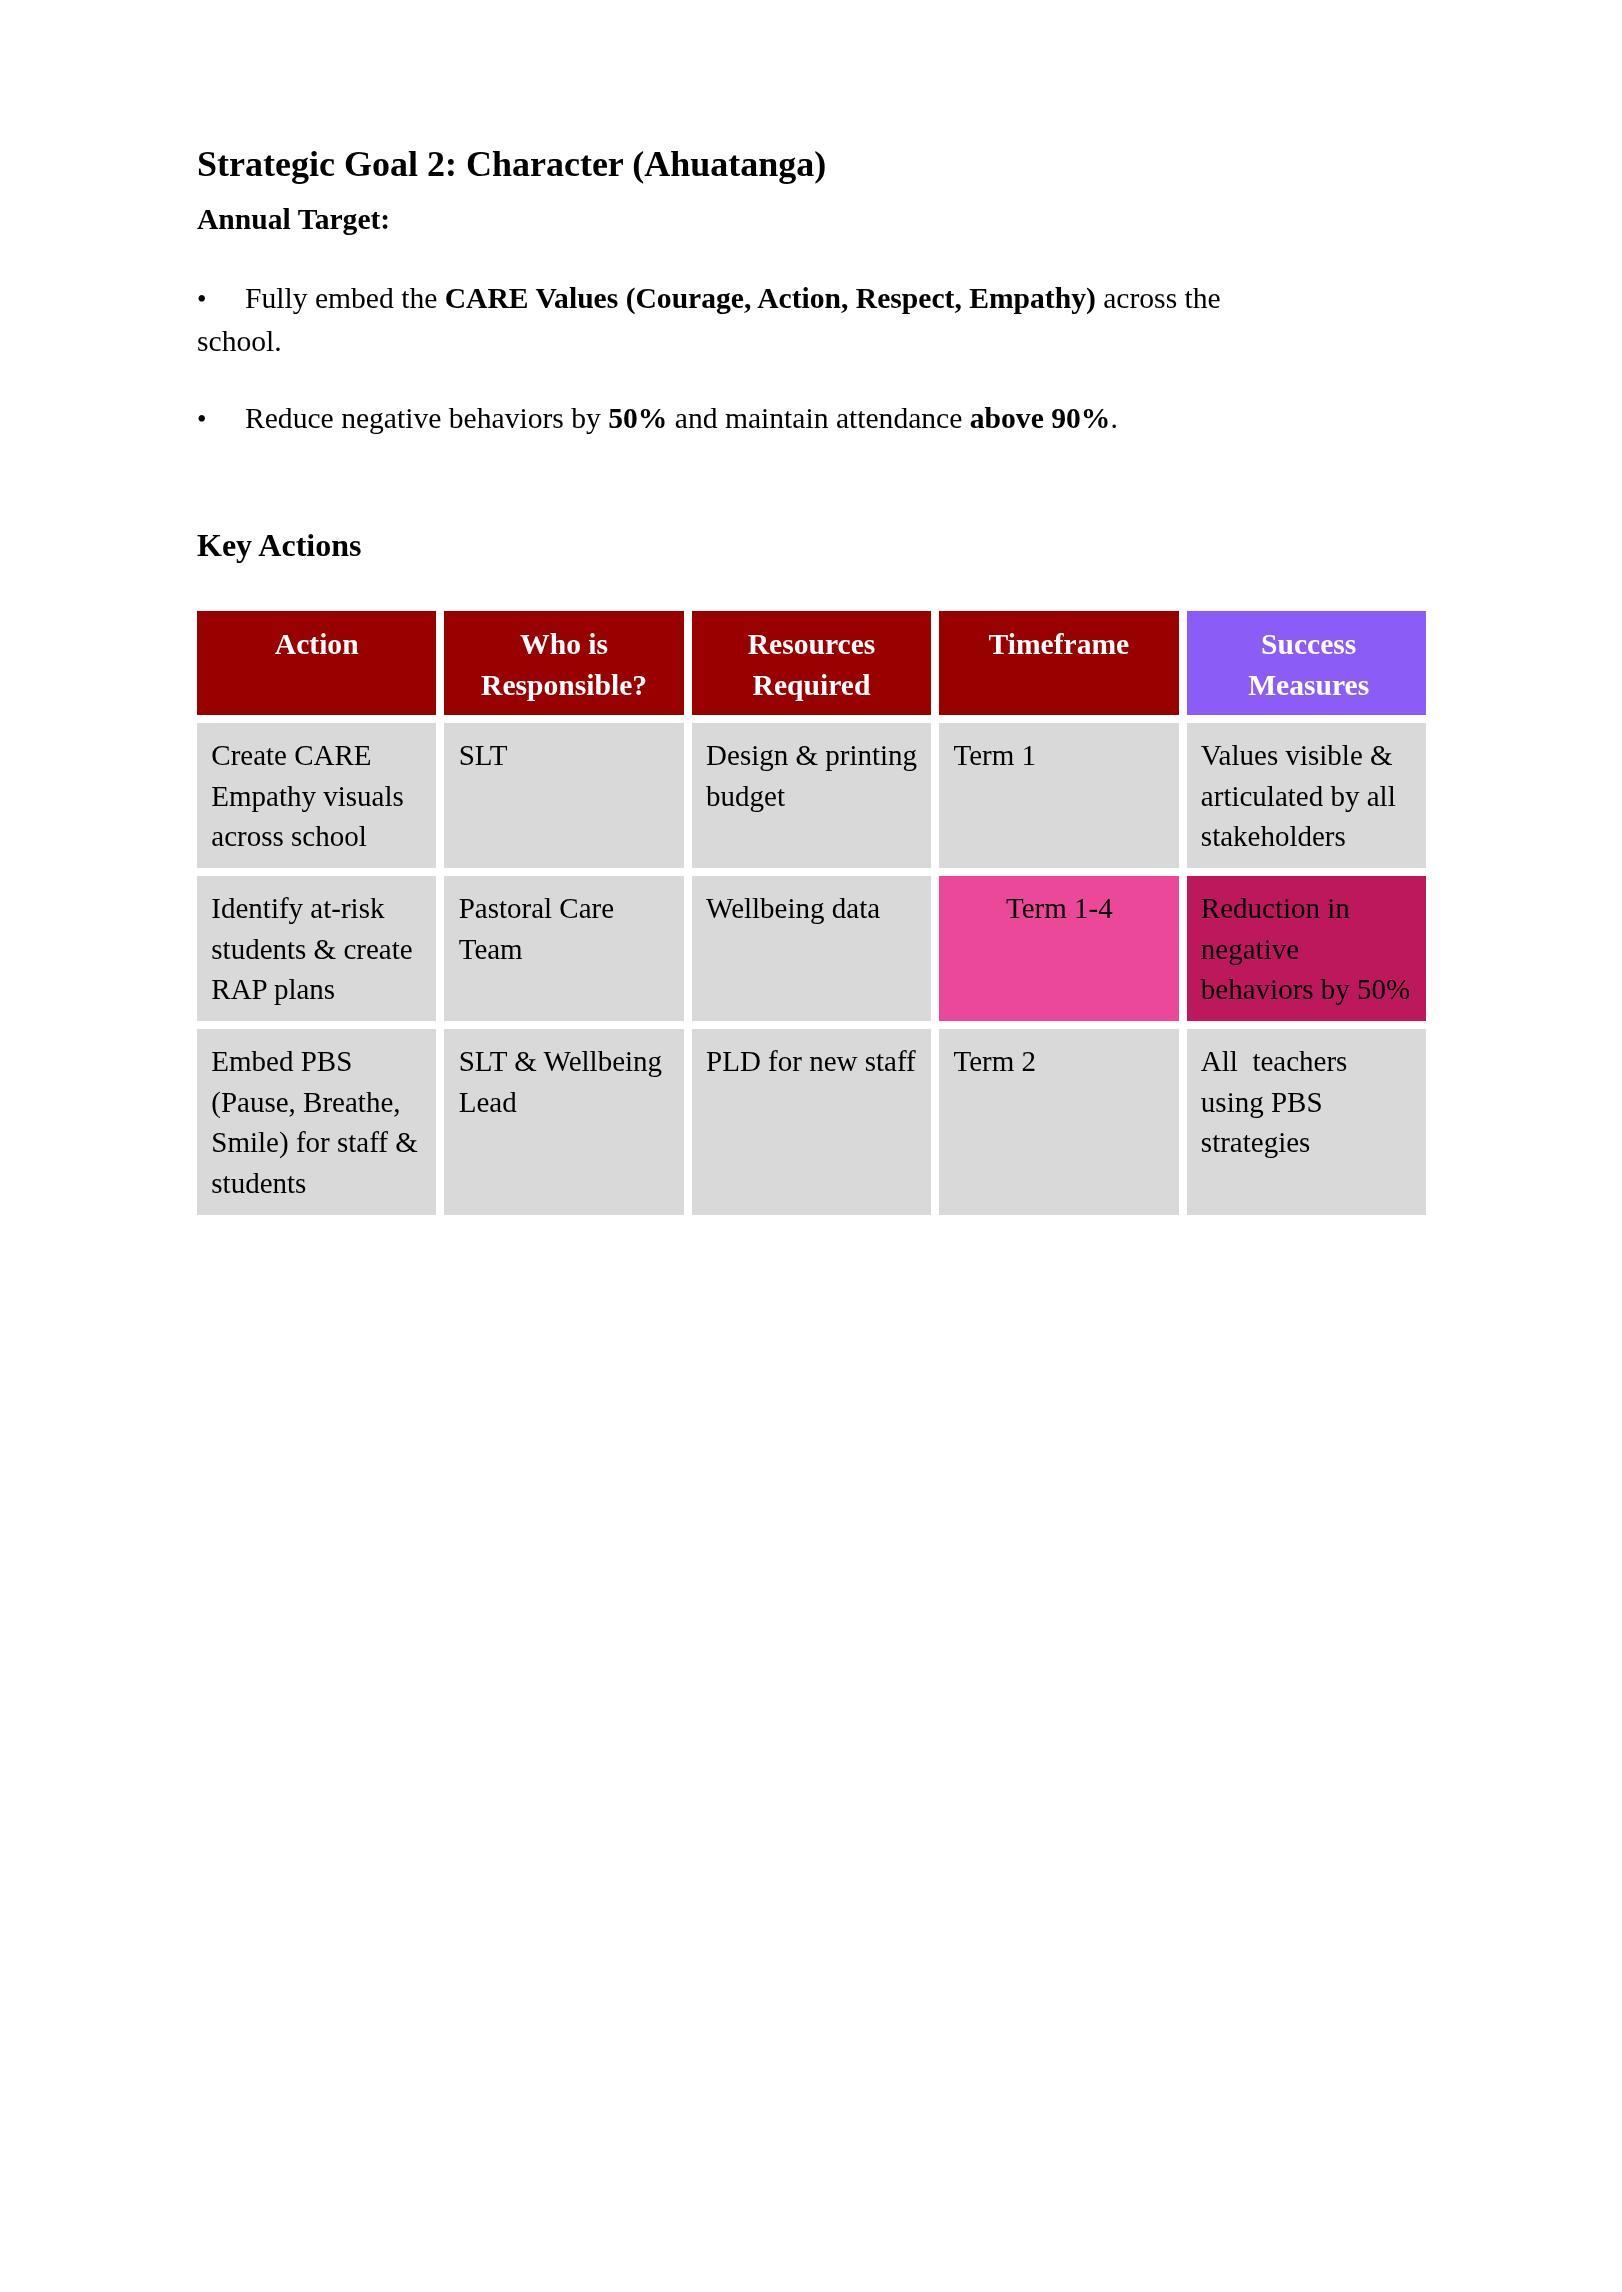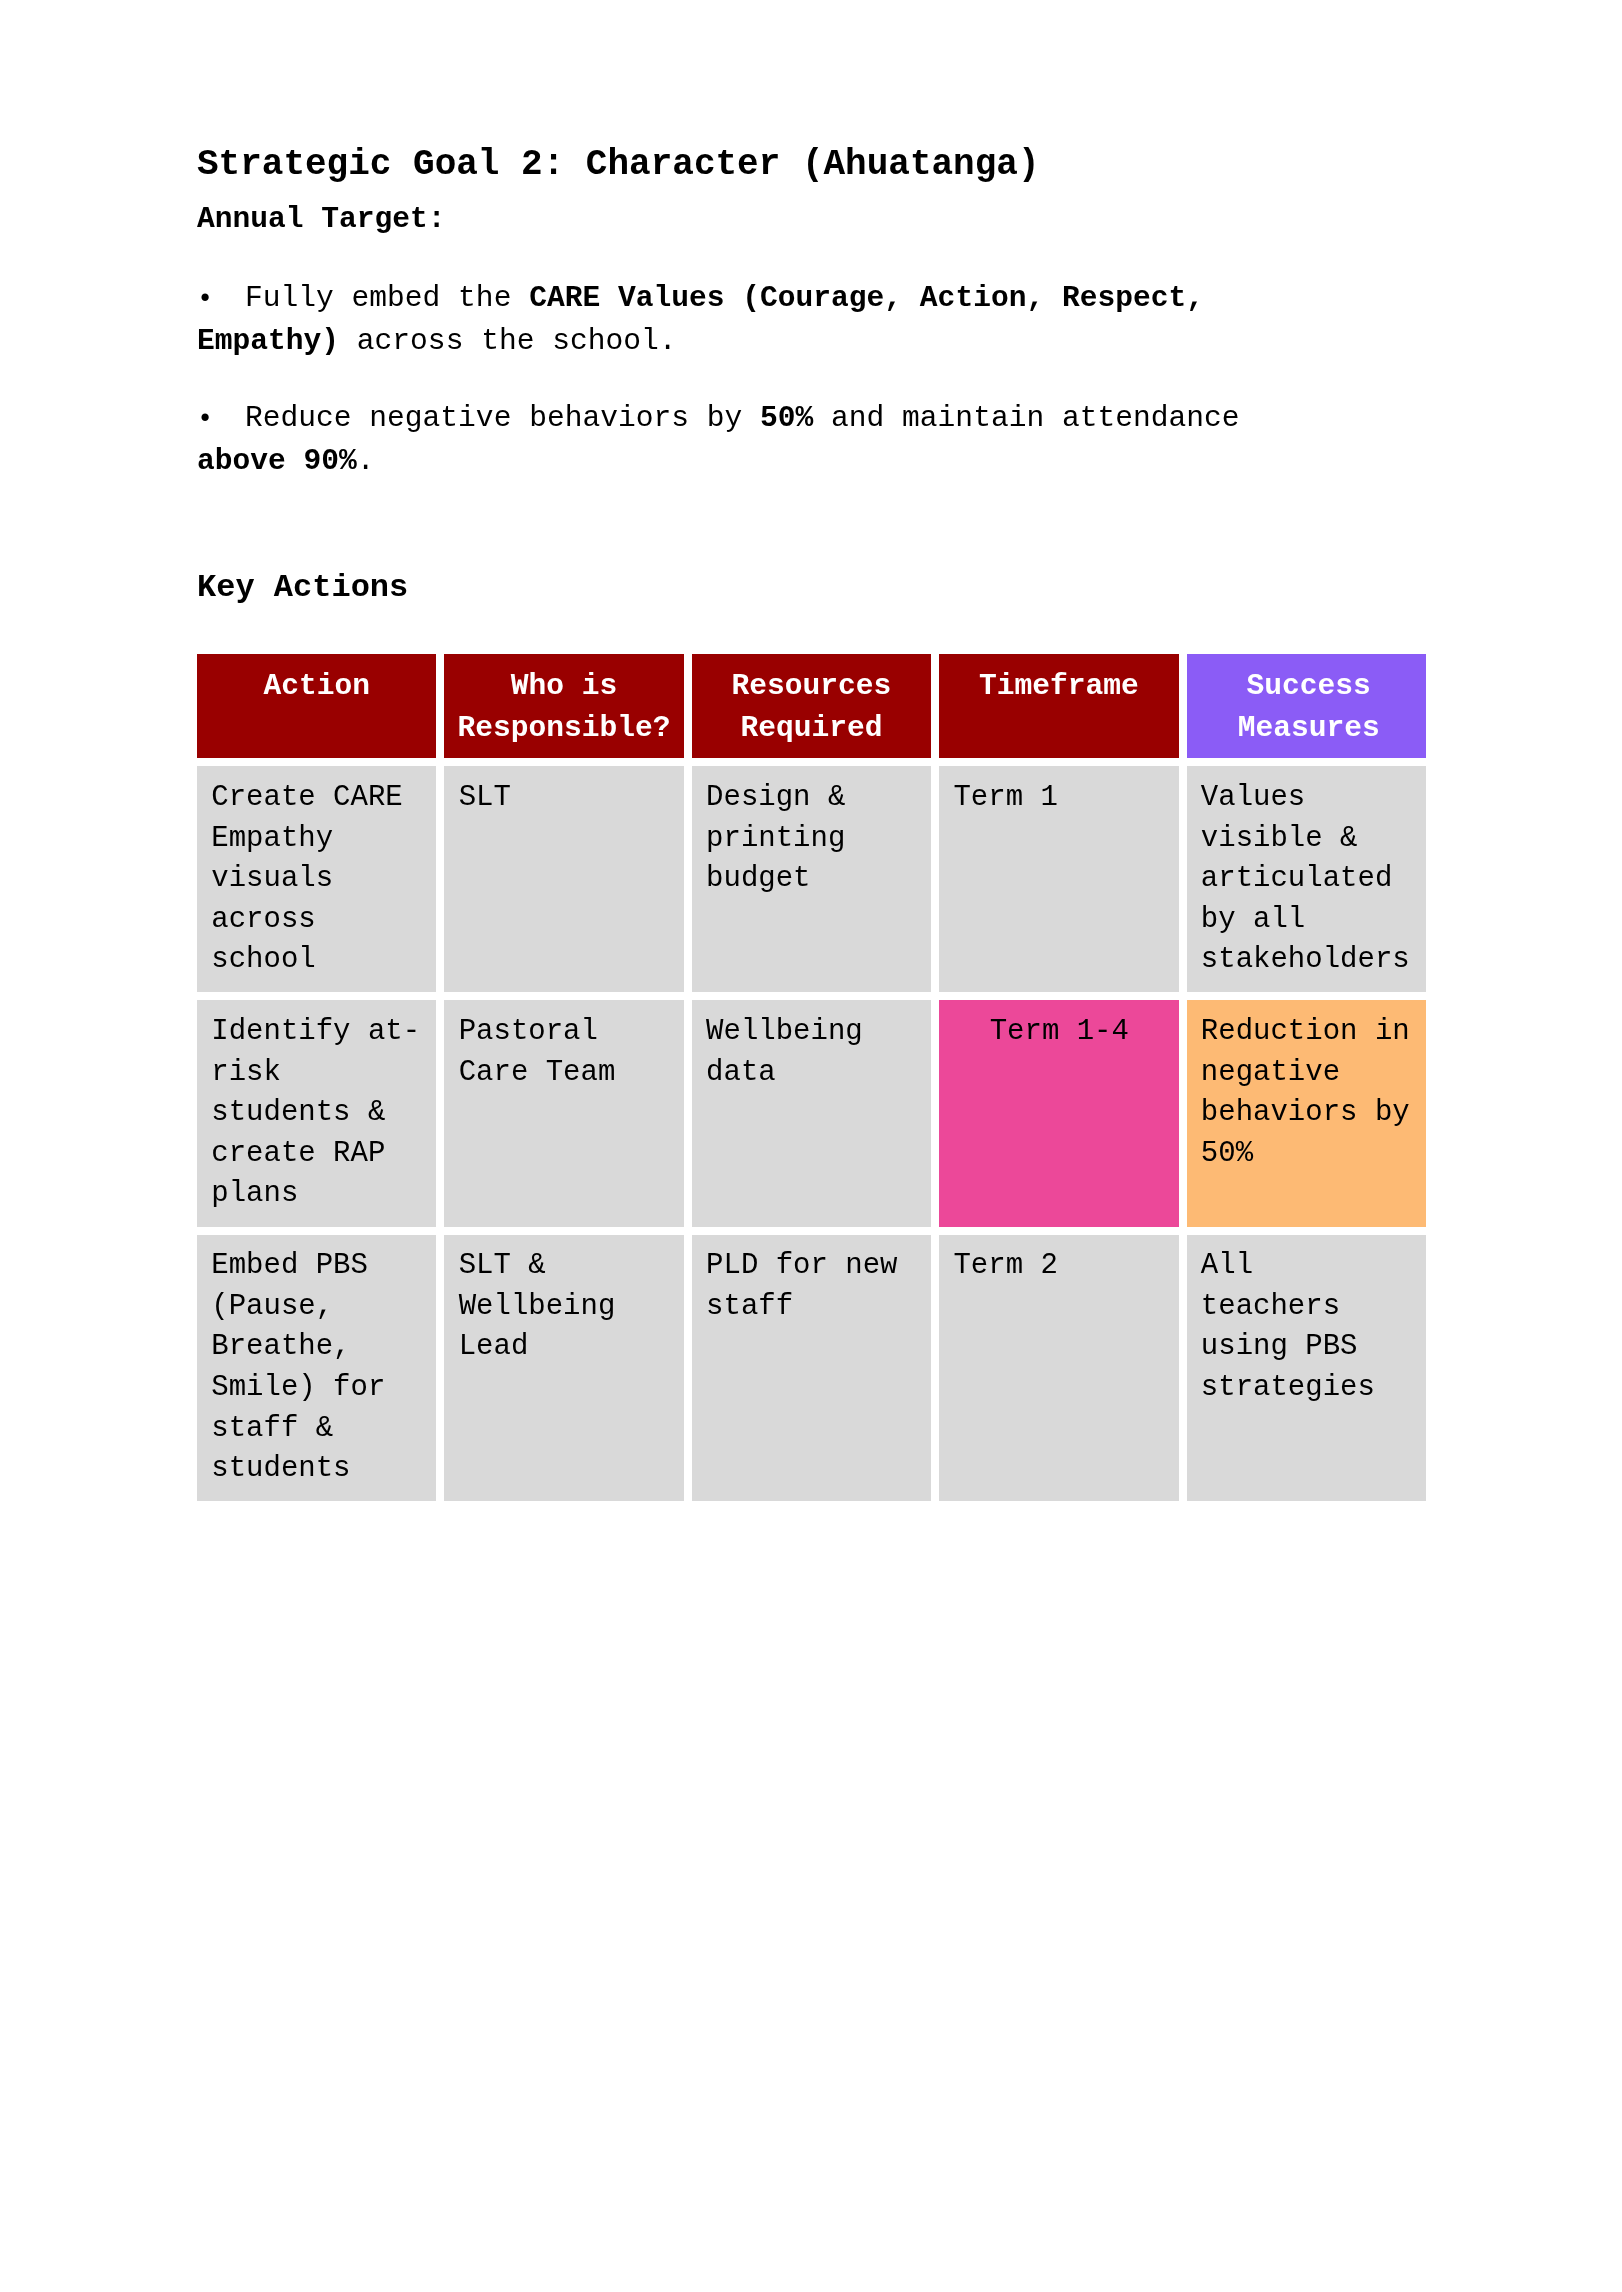--- a/index.html
+++ b/index.html
@@ -5,21 +5,21 @@
   html, body {
     margin: 0;
     padding: 0;
     background: #ffffff;
   }
   .page {
     position: relative;
     width: 1449px;
     height: 2293px;
     background: #ffffff;
-    font-family: Liberation Mono, monospace;
+    font-family: Liberation Serif, serif;
     color: #000000;
     overflow: hidden;
   }
   .content {
     padding: 143px 195px 0 197px;
   }
   .doc-title {
     font-size: 36px;
     font-weight: bold;
     line-height: 1.2;
@@ -109,21 +109,21 @@
             <td style="background: rgb(217, 217, 217);">SLT</td>
             <td style="background: rgb(217, 217, 217);">Design &amp; printing budget</td>
             <td style="background: rgb(217, 217, 217);">Term 1</td>
             <td style="background: rgb(217, 217, 217);">Values visible &amp; articulated by all stakeholders</td>
           </tr>
           <tr>
             <td style="background: rgb(217, 217, 217);">Identify at-risk students &amp; create RAP plans</td>
             <td style="background: rgb(217, 217, 217);">Pastoral Care Team</td>
             <td style="background: rgb(217, 217, 217);">Wellbeing data</td>
             <td style="background: #ec4899; text-align: center;">Term 1-4</td>
-            <td style="background: #fdba74;">Reduction in negative behaviors by 50%</td>
+            <td style="background: #be185d;">Reduction in negative behaviors by 50%</td>
           </tr>
           <tr>
             <td style="background: rgb(217, 217, 217);">Embed PBS (Pause, Breathe, Smile) for staff &amp; students</td>
             <td style="background: rgb(217, 217, 217);">SLT &amp; Wellbeing Lead</td>
             <td style="background: rgb(217, 217, 217);">PLD for new staff</td>
             <td style="background: rgb(217, 217, 217);">Term 2</td>
             <td style="background: rgb(217, 217, 217);">All  teachers using PBS strategies</td>
           </tr>
         </tbody>
     </table>

